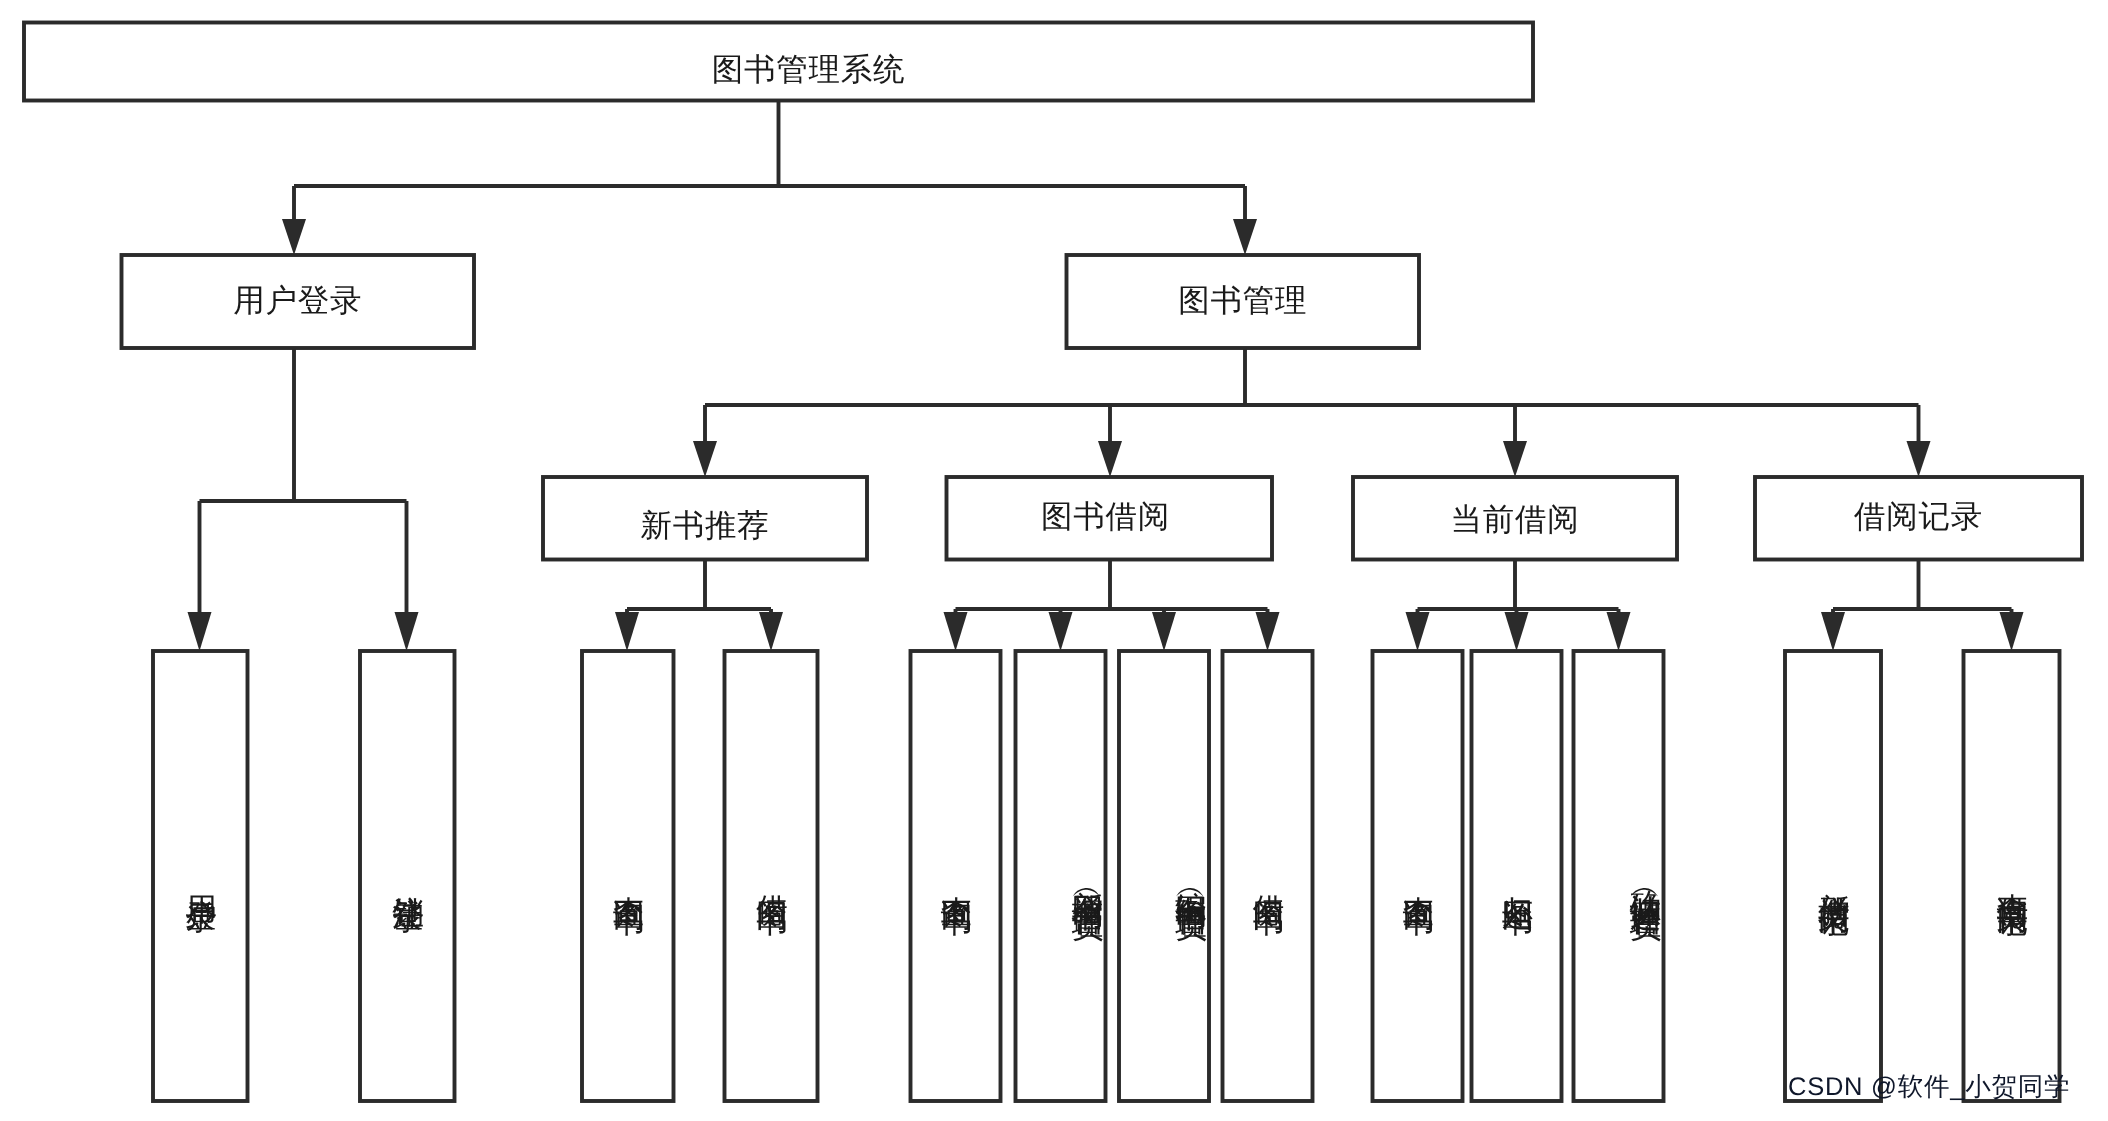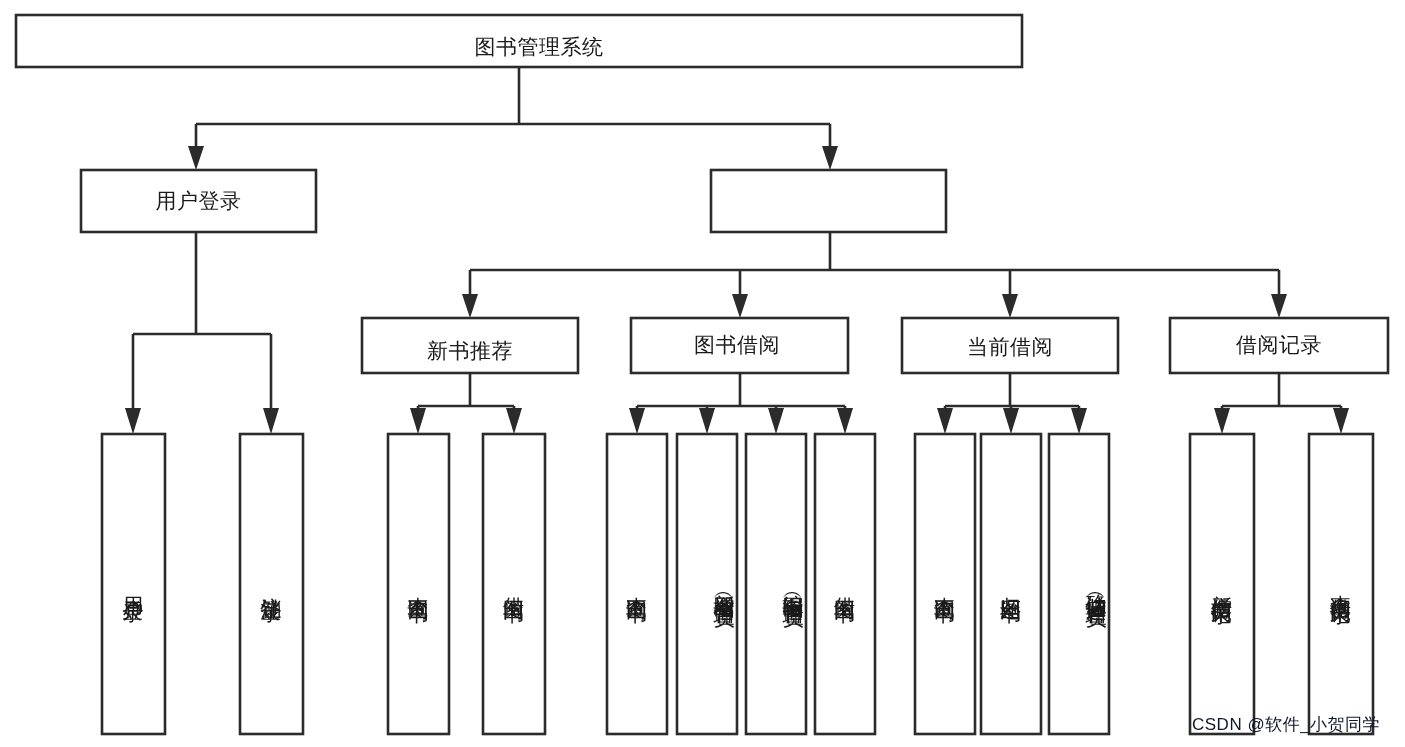--- a/index.html
+++ b/index.html
@@ -188,20 +188,21 @@
     <rect class="node-rect" x="981" y="434" width="60" height="300"></rect>
     <rect class="node-rect" x="1049" y="434" width="60" height="300"></rect>
 
     <rect class="node-rect" x="1190" y="434" width="64" height="300"></rect>
     <rect class="node-rect" x="1309" y="434" width="64" height="300"></rect>
   </svg>
 
   <div class="node-label horiz" style="left:16px;top:15px;width:1006px;height:64px;margin-left:20px;">图书管理系统</div>
 
   <div class="node-label horiz" style="left:81px;top:170px;width:235px;height:62px;">用户登录</div>
+  <div class="node-label horiz" style="left:711px;top:170px;width:235px;height:62px;">图书管理</div>
 
   <div class="node-label horiz" style="left:362px;top:318px;width:216px;height:66px;">新书推荐</div>
   <div class="node-label horiz" style="left:631px;top:318px;width:212px;height:55px;text-align:center;">图书借阅</div>
   <div class="node-label horiz" style="left:902px;top:318px;width:216px;height:59px;">当前借阅</div>
   <div class="node-label horiz" style="left:1170px;top:318px;width:218px;height:55px;border-radius:16px;">借阅记录</div>
 
   <div class="node-label vert centered" style="left:102px;top:434px;width:63px;height:300px;">用户登录</div>
   <div class="node-label vert centered" style="left:240px;top:434px;width:63px;height:300px;">注销登录</div>
 
   <div class="node-label vert centered" style="left:388px;top:434px;width:61px;height:300px;">查询图书</div>

